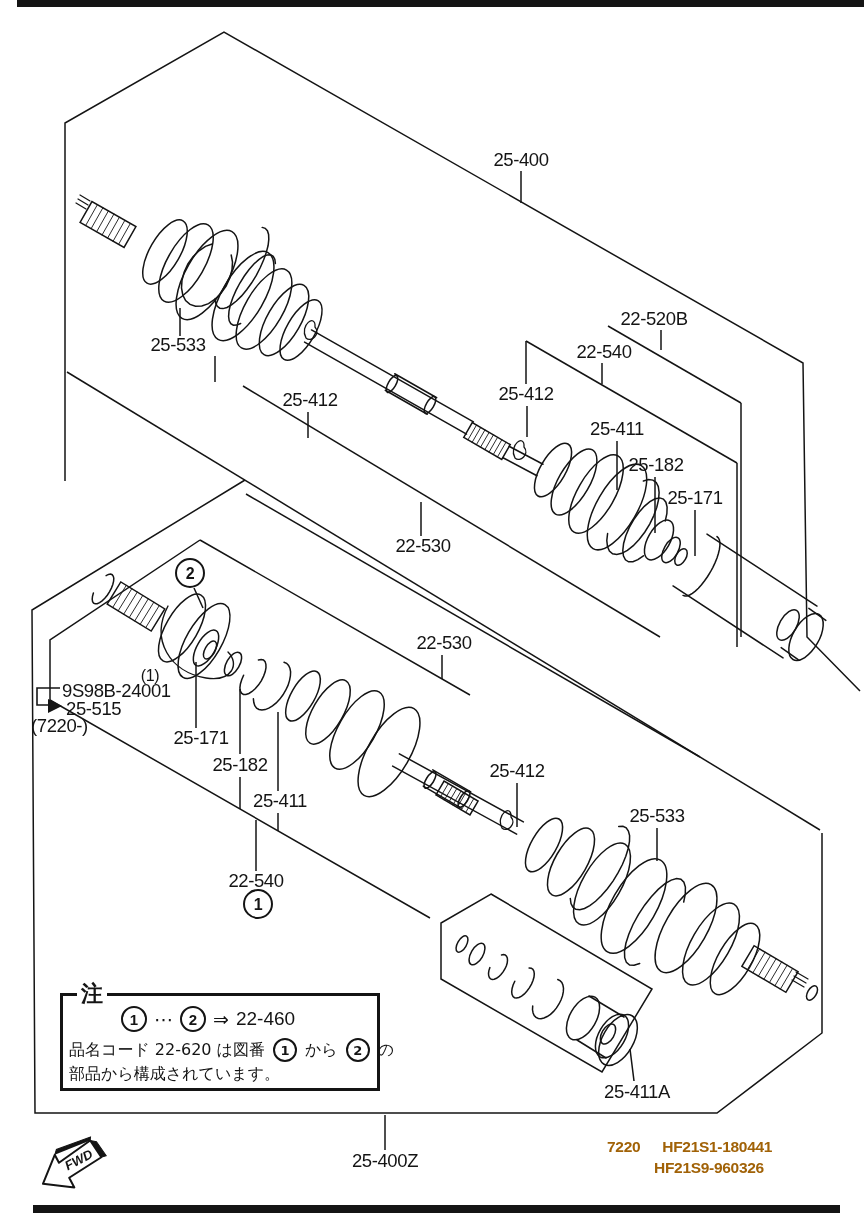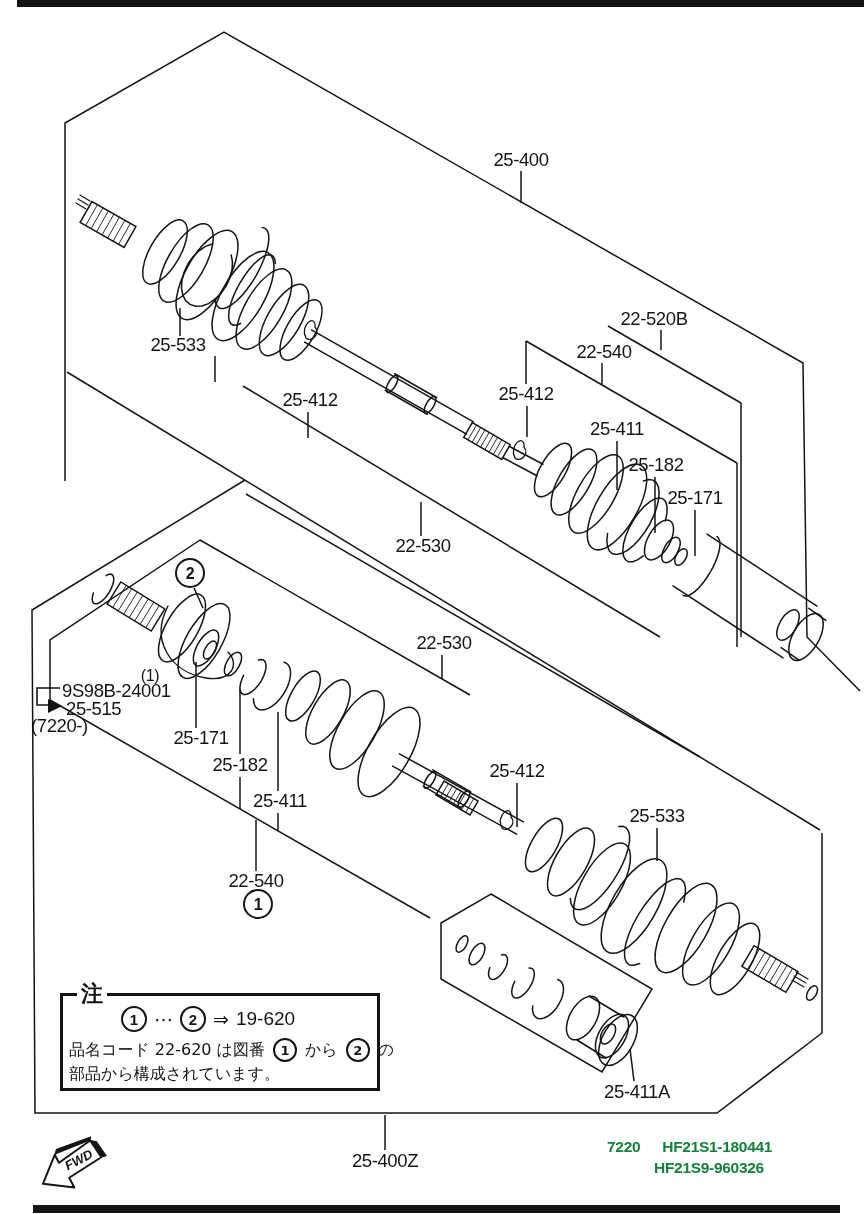--- a/index.html
+++ b/index.html
@@ -12,21 +12,21 @@
   .fwd-txt{font-size:13px;font-weight:bold;font-style:italic;letter-spacing:0;}
   
   #note-box{position:absolute;left:60px;top:993px;width:314px;height:92px;border:3px solid #141414;background:#fff;}
   #note-title{position:absolute;left:14px;top:-17px;background:#fff;padding:0 4px;font-size:22px;font-weight:bold;color:#141414;font-family:"DejaVu Sans","Liberation Sans",sans-serif;}
   .note-row{position:absolute;left:0;width:100%;color:#141414;white-space:nowrap;}
   #note-row1{top:10px;left:58px;font-size:19px;display:flex;align-items:center;gap:7px;}
   #note-row2{top:42px;left:6px;font-size:16px;display:flex;align-items:center;gap:8px;font-family:"DejaVu Sans","Liberation Sans",sans-serif;}
   #note-row3{top:68px;left:6px;font-size:16px;font-family:Liberation Sans, sans-serif;}
   .circ{display:inline-flex;align-items:center;justify-content:center;border:2px solid #141414;border-radius:50%;width:22px;height:22px;font-size:15px;font-weight:bold;flex:0 0 auto;}
   .circ.sm{width:20px;height:20px;font-size:13px;}
-  #footer-codes{position:absolute;left:607px;top:1136px;color:#15803d;font-weight:bold;font-size:15.5px;letter-spacing:-0.3px;line-height:21px;white-space:nowrap;}
+  #footer-codes{position:absolute;left:607px;top:1136px;color:#a16207;font-weight:bold;font-size:15.5px;letter-spacing:-0.3px;line-height:21px;white-space:nowrap;}
   #footer-codes .row2{padding-left:47px;}
   .mono-gap{display:inline-block;width:22px;}
 </style>
 </head>
 <body>
 
 <svg id="stage" viewBox="0 0 864 1214">
 
   <rect x="17" y="0" width="847" height="7" fill="#141414"></rect>
   <rect x="33" y="1205" width="807" height="8" fill="#141414"></rect>
@@ -234,21 +234,21 @@
     </g>
 </svg>
 
 <div id="note-box">
   <div id="note-title">注</div>
   <div id="note-row1" class="note-row">
     <span class="circ">1</span>
     <span>⋯</span>
     <span class="circ">2</span>
     <span>⇒</span>
-    <span>19-620</span>
+    <span>22-460</span>
   </div>
   <div id="note-row2" class="note-row">
     <span>品名コード 22-620 は図番</span>
     <span class="circ sm">1</span>
     <span>から</span>
     <span class="circ sm">2</span>
     <span>の</span>
   </div>
   <div id="note-row3" class="note-row">部品から構成されています。</div>
 </div>

